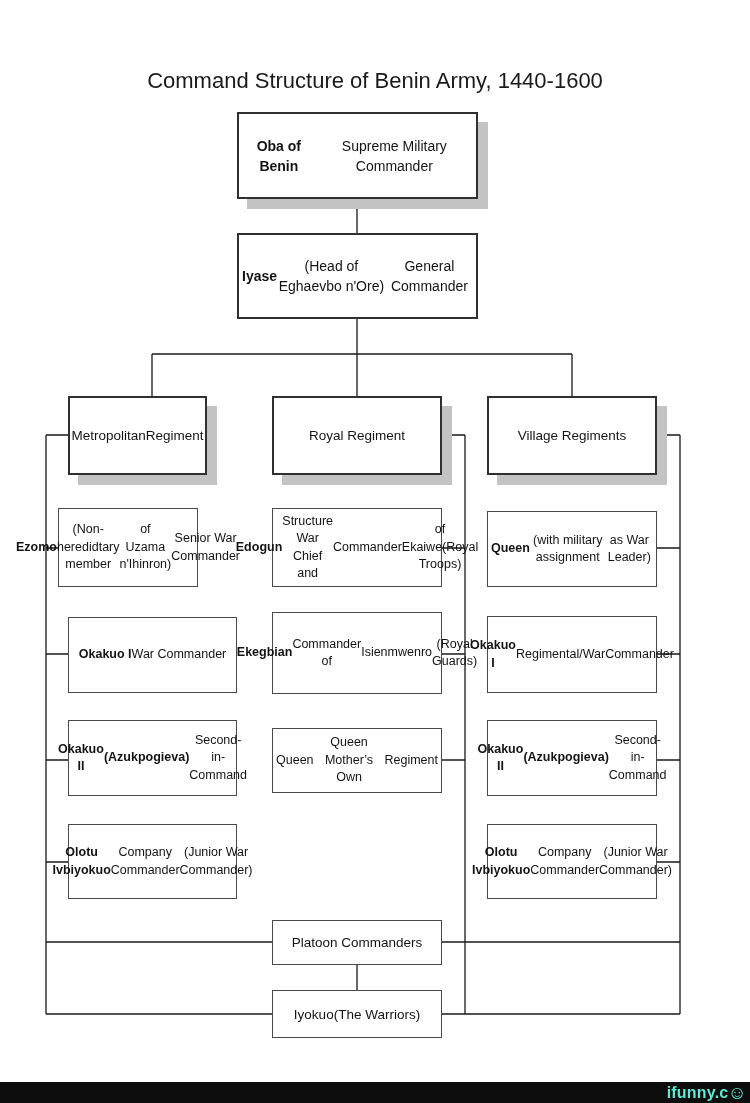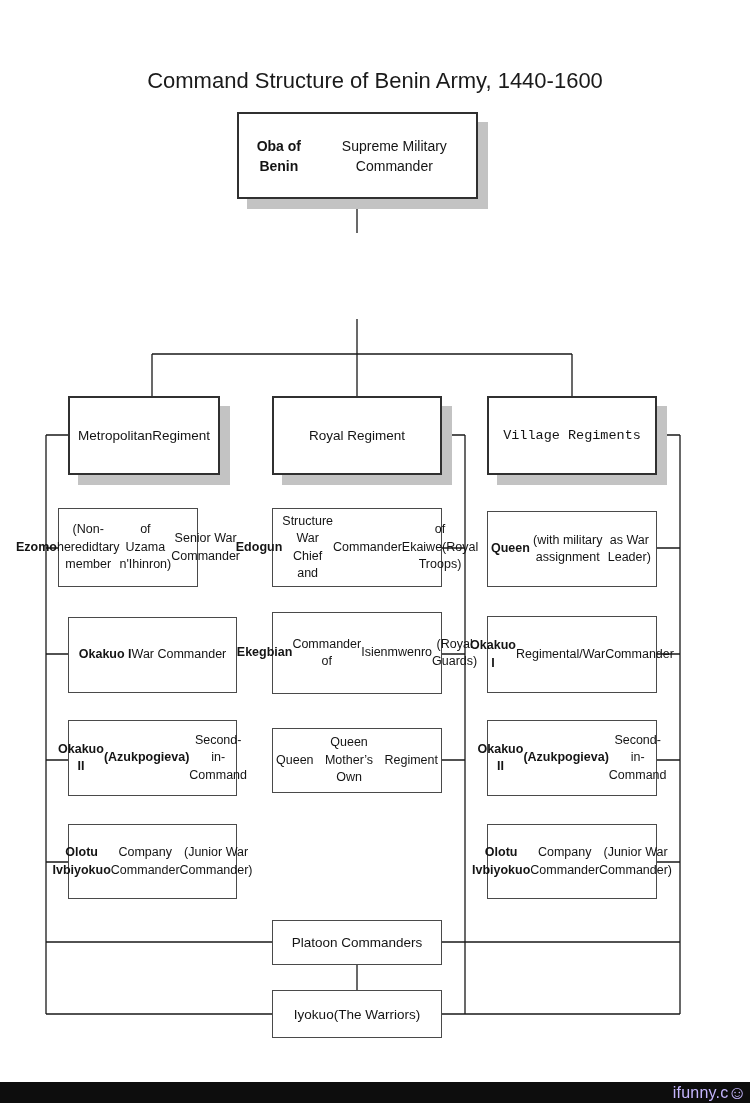--- a/index.html
+++ b/index.html
@@ -22,43 +22,43 @@
   .shadow { box-shadow:10px 10px 0 0 #c3c3c3; }
   .line { white-space:pre-wrap; }
   .b { font-weight:bold; }
   .md .line { font-size:14px; line-height:20px; }
   .rg .line { font-size:13.5px; line-height:19px; }
   .sm .line { font-size:12.5px; line-height:17.5px; }
 
   
   .n-oba        { left:237px; top:112px;  width:241px; height:87px; }
   .n-iyase      { left:237px; top:233px;  width:241px; height:86px; }
-  .n-met        { left:68px;  top:396px;  width:152px; height:79px; }
+  .n-met        { left:68px;  top:396px;  width:139px; height:79px; }
   .n-royal      { left:272px; top:396px;  width:170px; height:79px; }
-  .n-village    { left:487px; top:396px;  width:170px; height:79px;font-family:Liberation Mono, monospace; }
+  .n-village    { left:487px; top:396px;  width:170px; height:79px; }
   .n-ezomo      { left:58px;  top:508px;  width:140px; height:79px;text-align:center; }
   .n-edogun     { left:272px; top:508px;  width:170px; height:79px; }
   .n-enogie     { left:487px; top:511px;  width:170px; height:76px; }
   .n-okakuo1met { left:68px;  top:617px;  width:169px; height:76px; }
   .n-ekegbian   { left:272px; top:612px;  width:170px; height:82px; }
   .n-okakuo1vil { left:487px; top:616px;  width:170px; height:77px; }
   .n-okakuo2met { left:68px;  top:720px;  width:169px; height:76px; }
   .n-iyoba      { left:272px; top:728px;  width:170px; height:65px; }
   .n-okakuo2vil { left:487px; top:720px;  width:170px; height:76px; }
   .n-olotumet   { left:68px;  top:824px;  width:169px; height:75px; }
   .n-olotuvil   { left:487px; top:824px;  width:170px; height:75px; }
   .n-platoon    { left:272px; top:920px;  width:170px; height:45px; }
   .n-iyokuo     { left:272px; top:990px;  width:170px; height:48px; }
 
   .wbar {
     position:absolute; left:0; top:1082px; width:750px; height:21px;
     background:#0d0d0d; display:flex; justify-content:flex-end; align-items:center;
   }
   .wlogo {
-    color:#c4b5fd; font-weight:normal; font-size:16px; line-height:21px;
+    color:#5eead4; font-weight:bold; font-size:16px; line-height:21px;
     padding-right:3px; display:flex; align-items:center; letter-spacing:0.2px;
   }
   .wsmiley { font-size:19px; line-height:21px; margin-left:-1px; }
 </style>
 </head>
 <body>
 
 <div class="page">
 
   <div class="title">Command Structure of Benin Army, 1440-1600</div>
@@ -78,20 +78,25 @@
              M46 760 H68    M442 760 H465   M657 760 H680
              M46 862 H68                    M657 862 H680
              M46 942 H272   M442 942 H680
              M46 1014 H272  M442 1014 H680
              M357 965 V990"></path>
   </svg>
 
   <div class="node md tier1 shadow n-oba">
       <div class="line b">Oba of Benin</div>
       <div class="line">Supreme Military Commander</div>
+    </div>
+  <div class="node md tier1 n-iyase">
+      <div class="line b">Iyase</div>
+      <div class="line">(Head of Eghaevbo n'Ore)</div>
+      <div class="line">General Commander</div>
     </div>
 
   <div class="node rg tier1 shadow n-met">
       <div class="line">Metropolitan</div>
       <div class="line">Regiment</div>
     </div>
   <div class="node rg tier1 shadow n-royal">
       <div class="line">Royal Regiment</div>
     </div>
   <div class="node rg tier1 shadow n-village">

